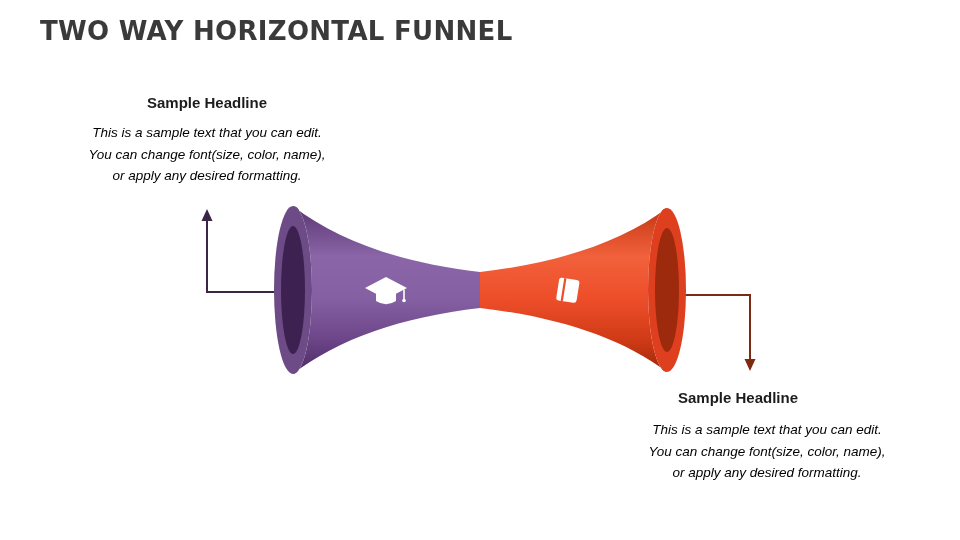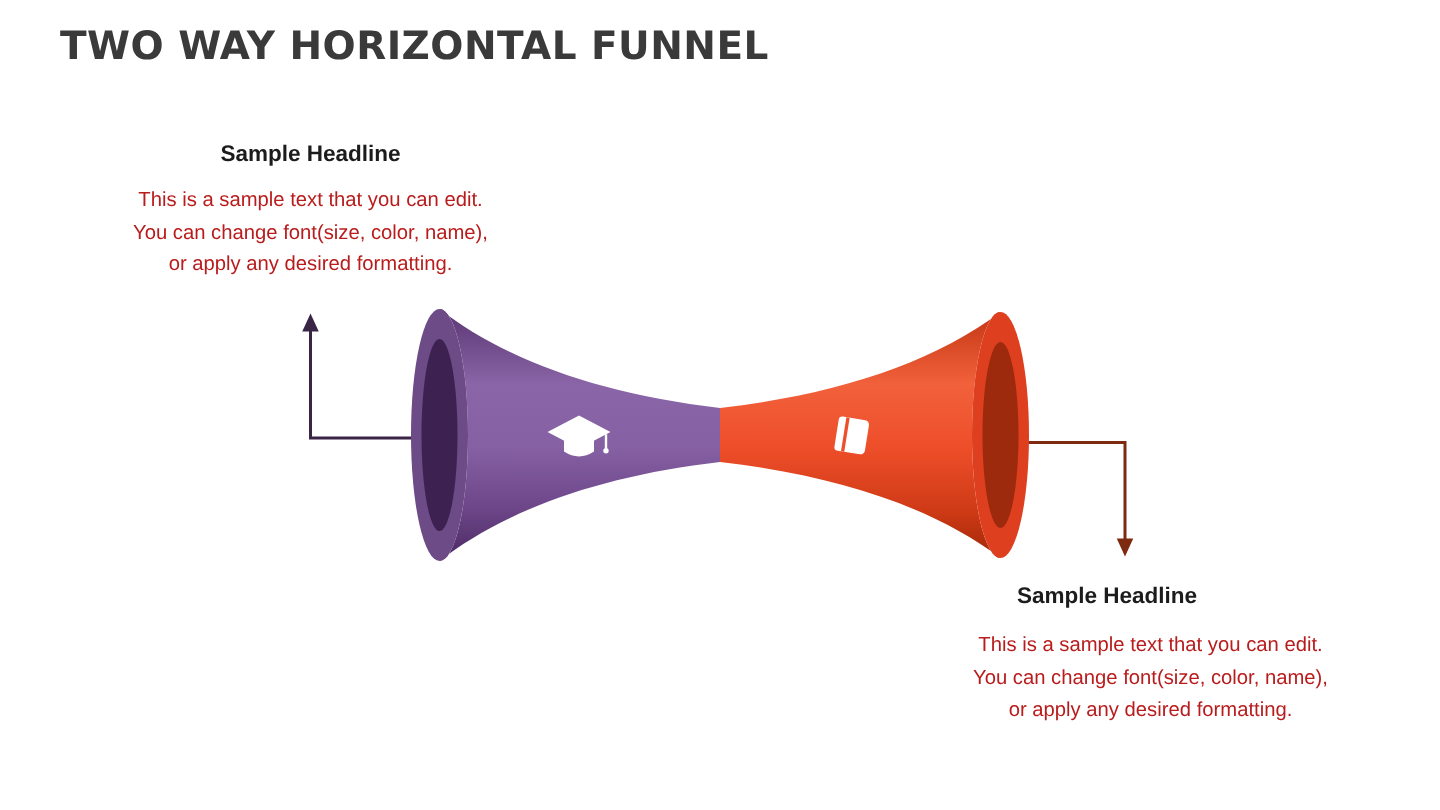--- a/index.html
+++ b/index.html
@@ -13,21 +13,21 @@
     position:absolute;left:40px;top:16px;margin:0;
     font-family:"DejaVu Sans", sans-serif;
     font-weight:bold;font-size:26px;letter-spacing:.3px;
     color:#3a3a3a;
   }
   .caption{position:absolute;text-align:center;}
   .caption .headline{
     font-weight:bold;font-size:15px;color:#1c1c1c;margin:0 0 11px 0;
   }
   .caption .body-line{
-    font-size:13.5px;line-height:21.5px;color:#b91c1c;
+    font-style:italic;font-size:13.5px;line-height:21.5px;color:#000000;
   }
   .caption-left{left:72px;top:94px;width:270px;}
   .caption-right-headline{left:588px;top:389px;width:300px;text-align:center;
     font-weight:bold;font-size:15px;color:#1c1c1c;position:absolute;}
   .caption-right-body{left:617px;top:419px;width:300px;text-align:center;position:absolute;}
   .diagram-svg{position:absolute;left:0;top:0;}
 </style>
 </head>
 <body>
 

